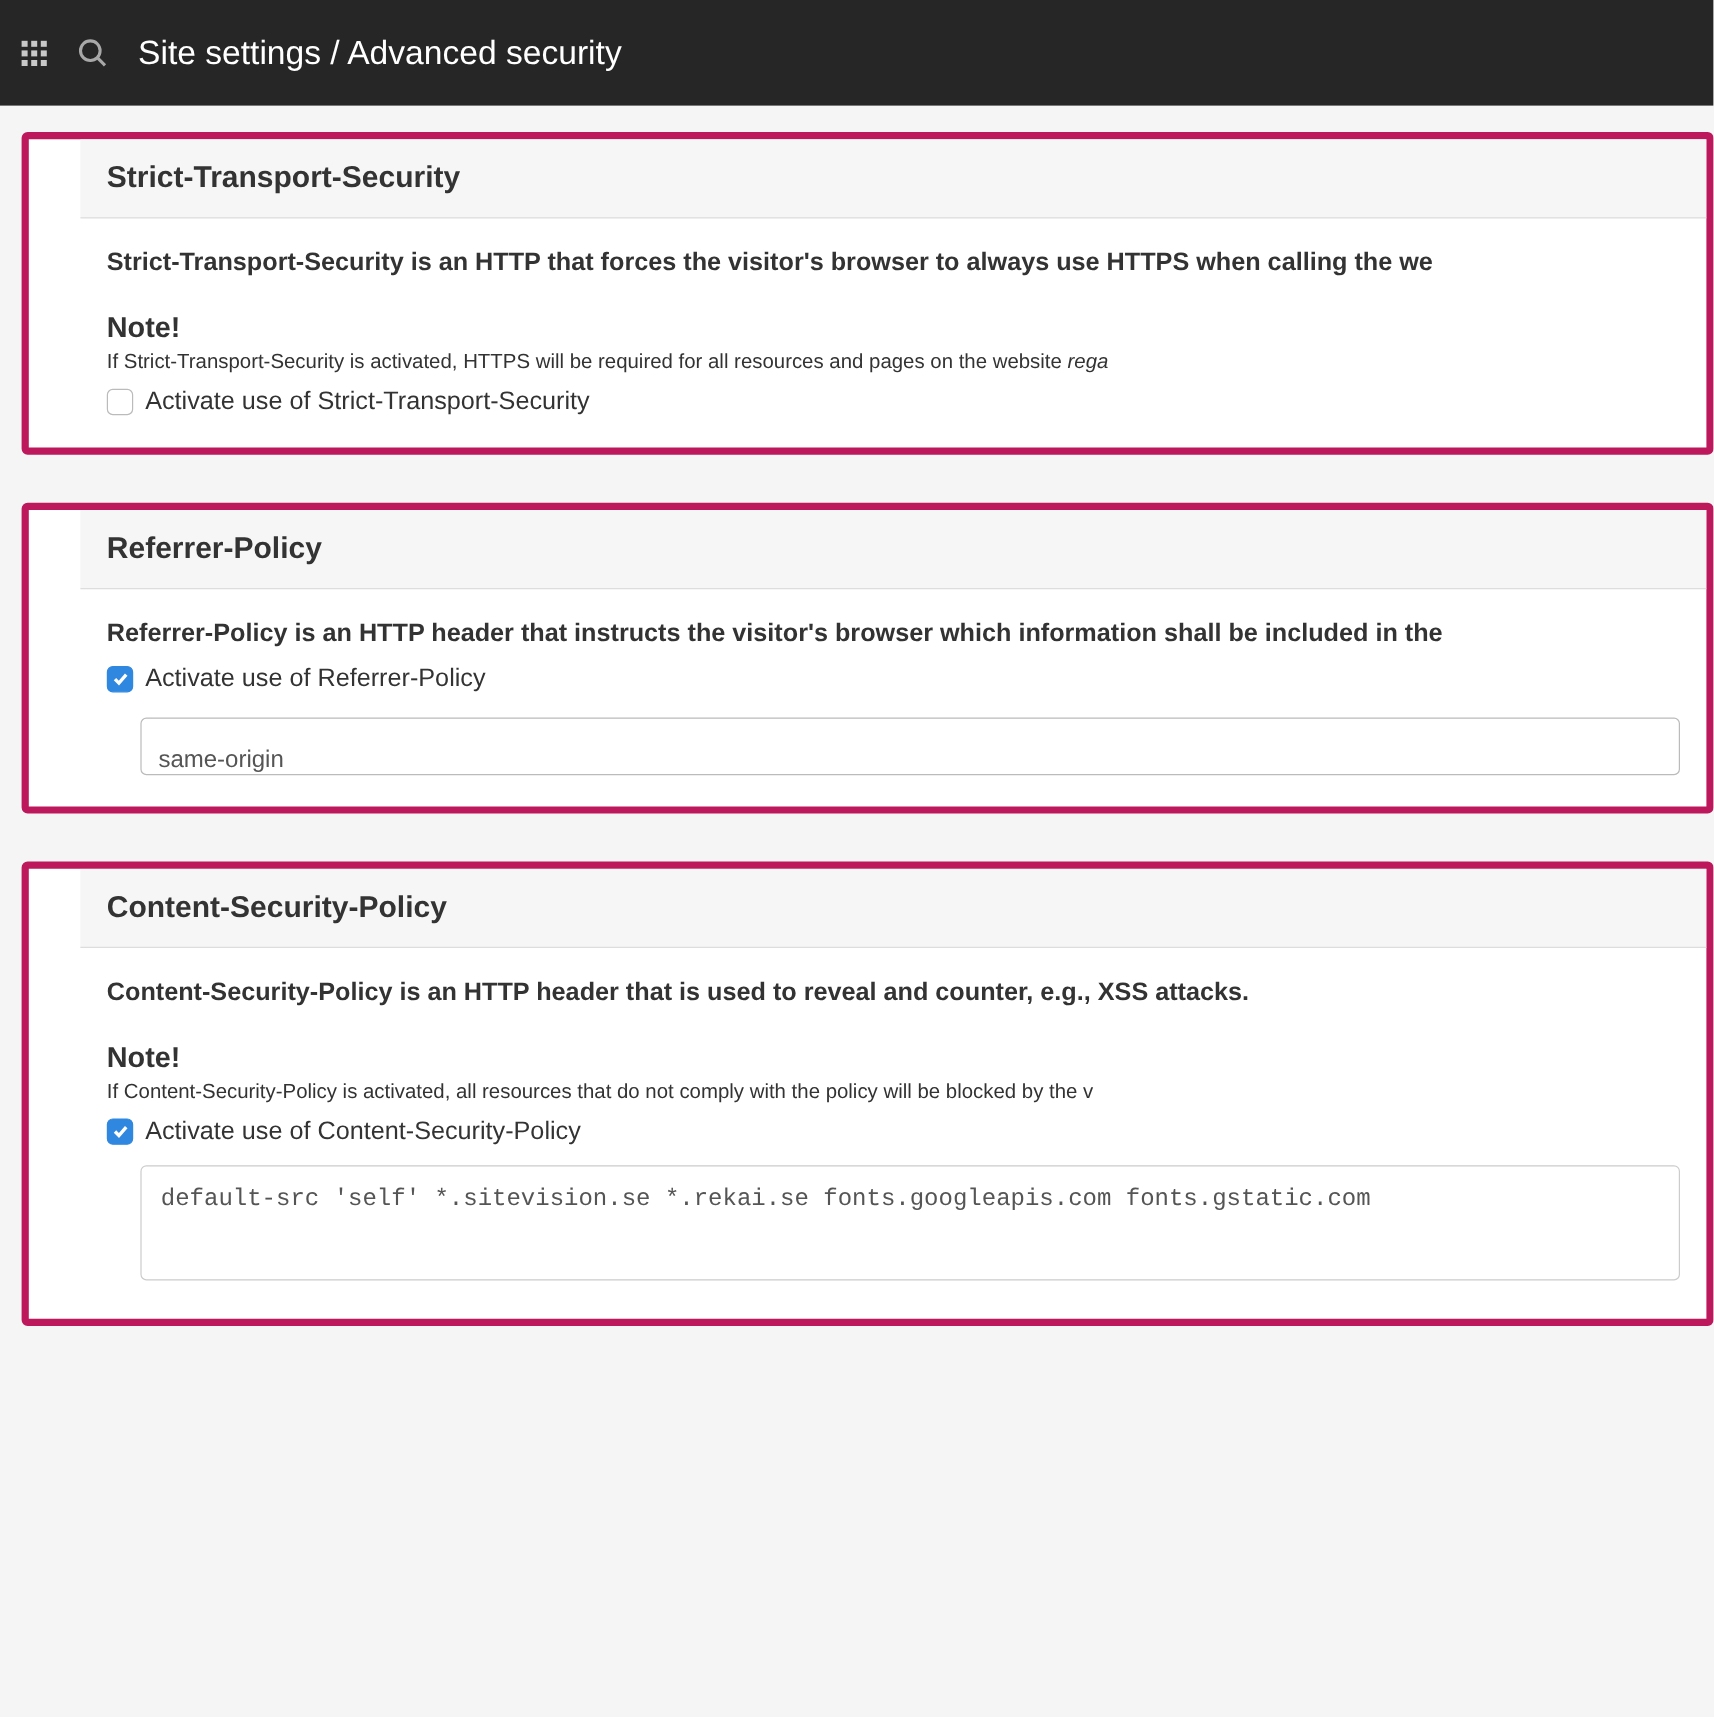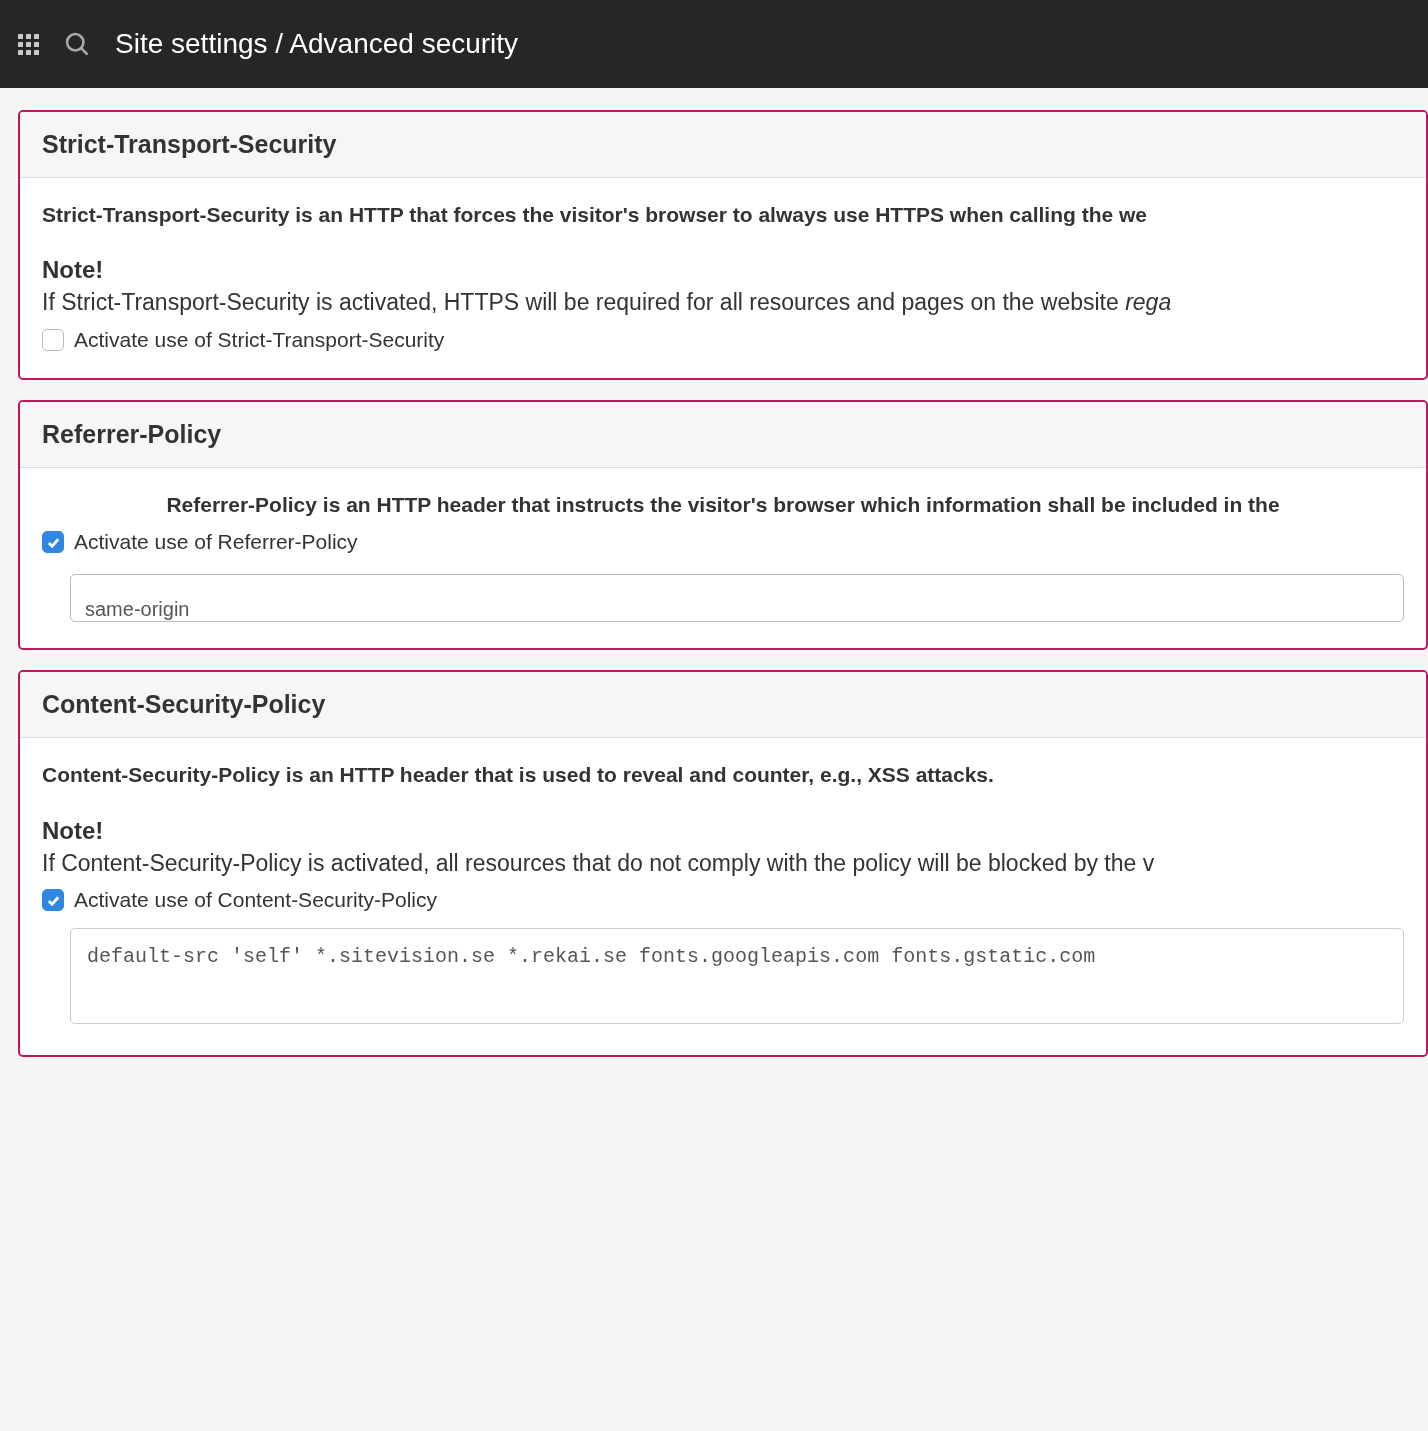--- a/index.html
+++ b/index.html
@@ -47,24 +47,25 @@
     .breadcrumb {
       color: #fff;
       font-size: 28px;
       font-weight: 400;
     }
     .content {
       padding: 22px 0 0 18px;
     }
     .panel {
       background: #fff;
-      border: 2px solid #be185d;
-      border-radius: 5px;
-      margin-bottom: 20px;
-      overflow: hidden;
+      border: 6px solid #be185d;
+      border-radius: 5px;
+      margin-bottom: 40px;
+      overflow: hidden;
+      padding-left: 43px;
     }
     .panel-header {
       background: #f6f6f6;
       border-bottom: 1px solid #ddd;
       padding: 18px 22px;
       font-size: 25px;
       font-weight: 700;
       color: #333;
     }
     .panel-body {
@@ -79,21 +80,21 @@
       overflow: hidden;
       font-weight: bold;
     }
     .note-label {
       font-weight: 700;
       font-size: 24px;
       color: #333;
       margin-bottom: 2px;
     }
     .note-text {
-      font-size: 23px;
+      font-size: 17px;
       line-height: 1.45;
       color: #333;
       margin-bottom: 8px;
       white-space: nowrap;
       overflow: hidden;
     }
     .note-text em {
       font-style: italic;
     }
     .checkbox-row {
@@ -202,21 +203,21 @@
       <div class="checkbox-row">
         <div class="checkbox"></div>
         <div class="checkbox-label">Activate use of Strict-Transport-Security</div>
       </div>
     </div>
   </div>
 
   <div class="panel">
     <div class="panel-header">Referrer-Policy</div>
     <div class="panel-body">
-      <div class="desc" style="margin-bottom:10px;text-align:center;">Referrer-Policy is an HTTP header that instructs the visitor's browser which information shall be included in the</div>
+      <div class="desc" style="margin-bottom:10px;">Referrer-Policy is an HTTP header that instructs the visitor's browser which information shall be included in the</div>
       <div class="checkbox-row">
         <div class="checkbox checked">
           <svg viewBox="0 0 16 16">
               <polyline points="3,8.5 6.5,12 13,4.5"></polyline>
             </svg>
         </div>
         <div class="checkbox-label">Activate use of Referrer-Policy</div>
       </div>
       <div class="select-wrap">
         <div class="select">

